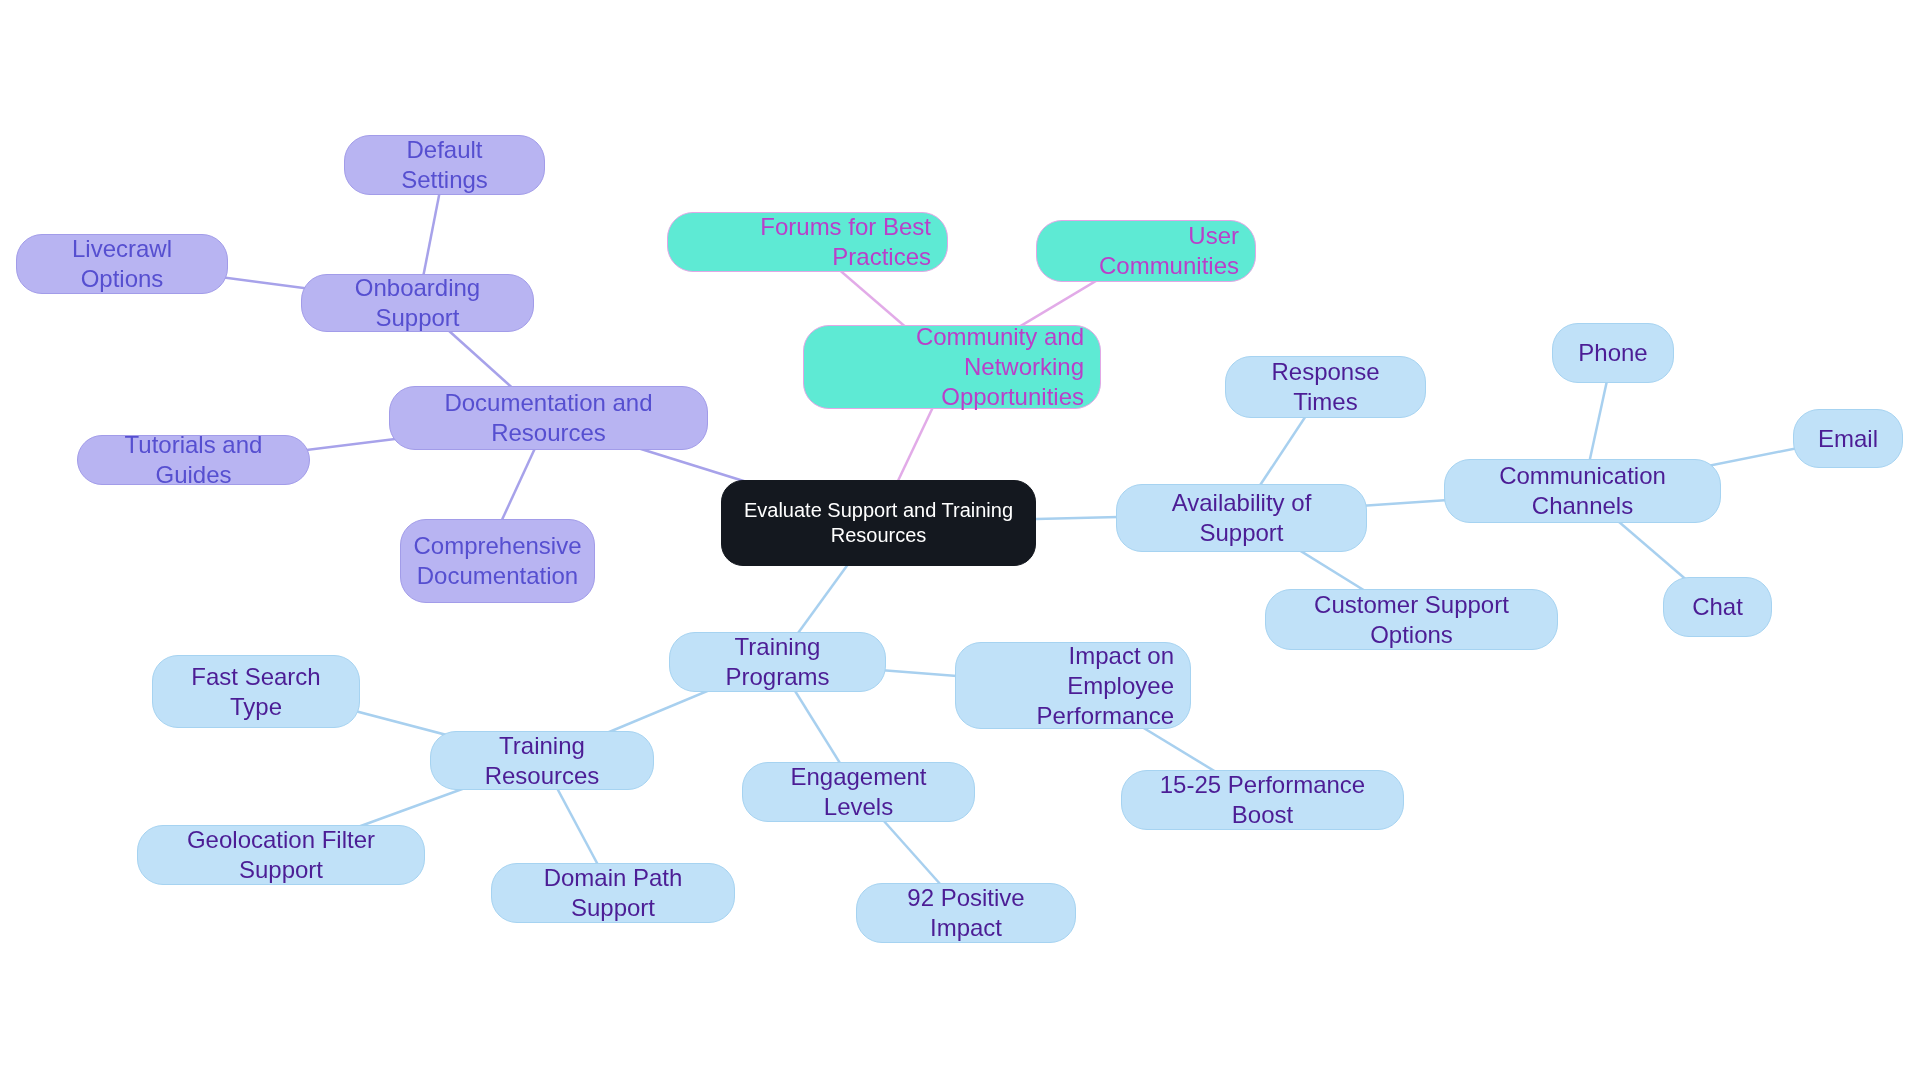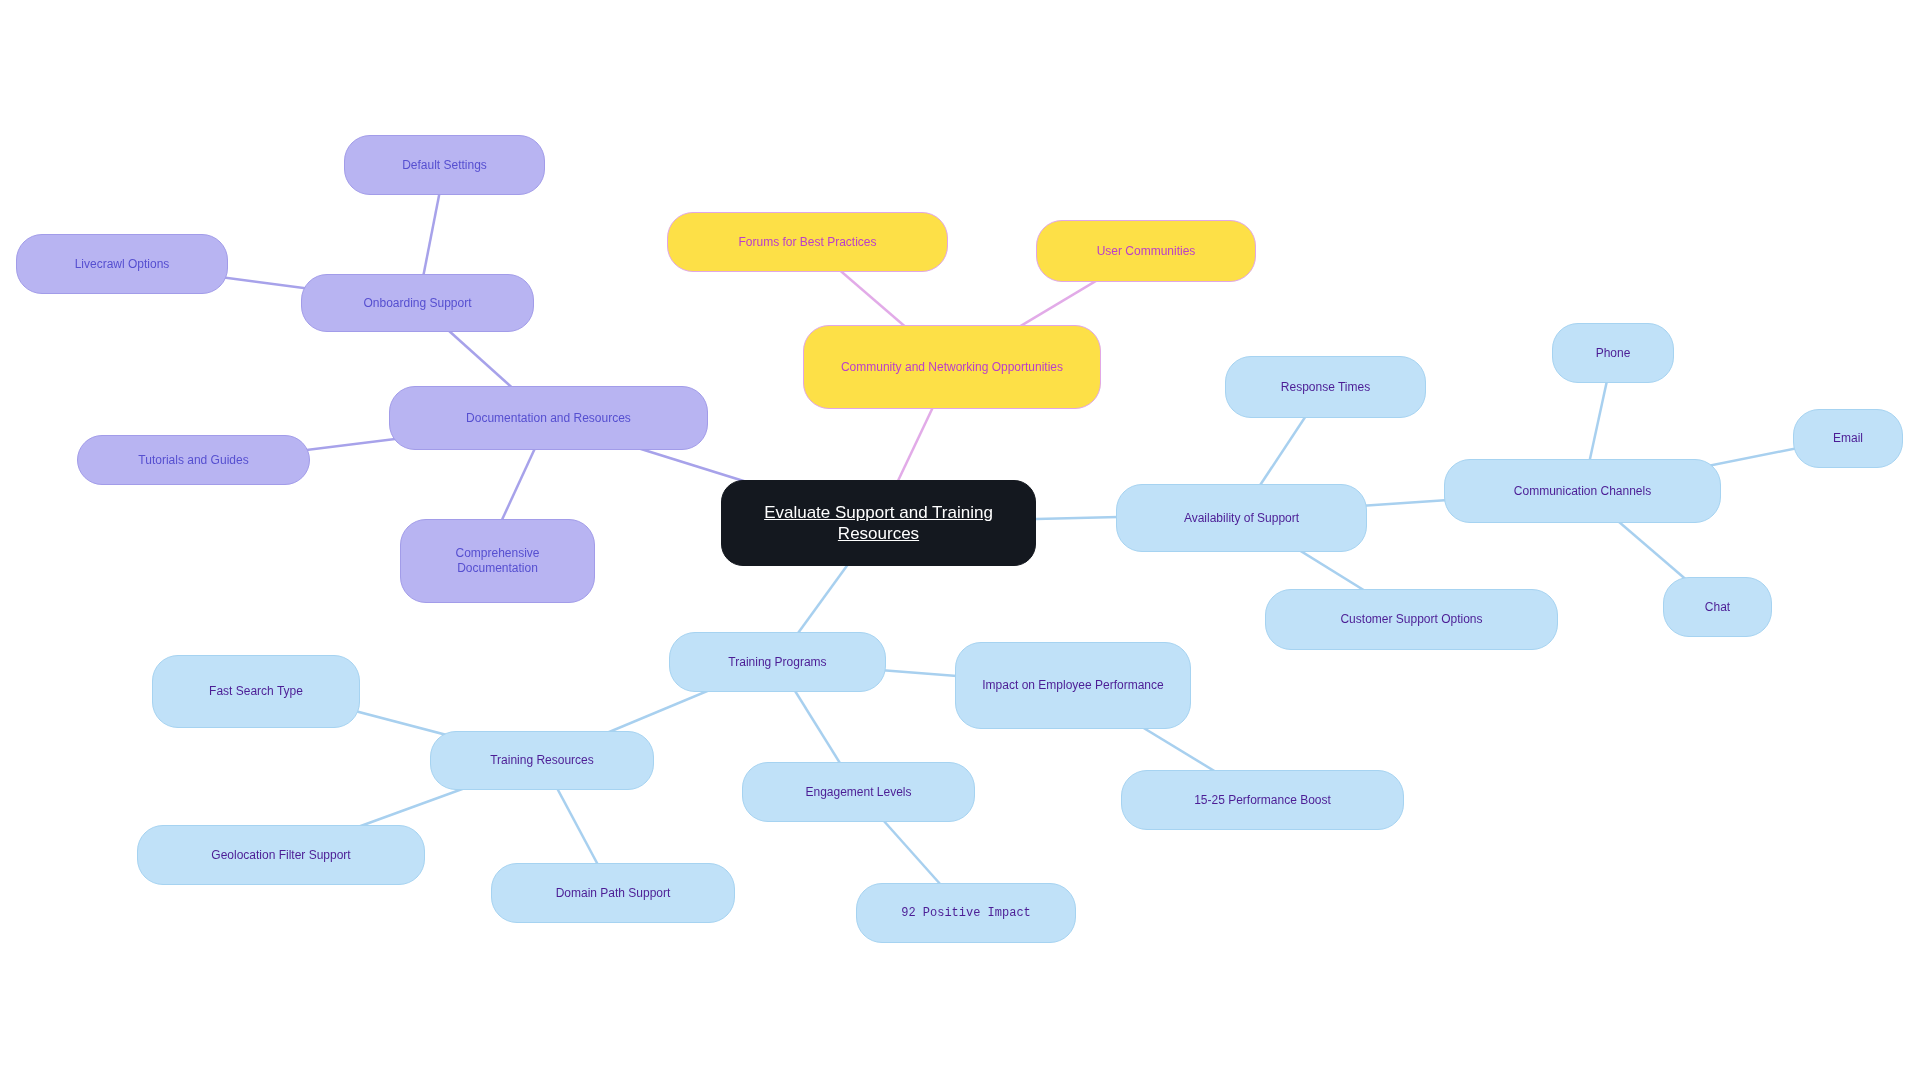--- a/index.html
+++ b/index.html
@@ -27,42 +27,42 @@
   .node {
     position: absolute;
     z-index: 2;
     display: flex;
     align-items: center;
     justify-content: center;
     text-align: center;
     box-sizing: border-box;
     border-radius: 26px;
     padding: 6px 16px;
-    font-size: 12px;
+    font-size: 24px;
     line-height: 1.25;
     cursor: pointer;
     user-select: none;
   }
   .node.central {
     background: #14181f;
     color: #ffffff;
     border: 1.5px solid #14181f;
     border-radius: 22px;
-    font-size: 17px;
-    text-decoration: underline;
+    font-size: 20px;
   }
   .node.purple {
     background: #b8b4f2;
     border: 1.5px solid #a29ce9;
     color: #564fd0;
   }
   .node.pink {
-    background: #fde047;
+    background: #5eead4;
     border: 1.5px solid #e1a7e6;
     color: #ba3fc9;
+    text-align: right;
   }
   .node.blue {
     background: #c0e1f8;
     border: 1.5px solid #a6d3f1;
     color: #4c1d95;
   }
 </style>
 </head>
 <body>
 
@@ -143,15 +143,15 @@
   <div class="node blue" style="left:137px; top:825px; width:288px; height:60px;">Geolocation Filter Support</div>
 
   <div class="node blue" style="left:491px; top:863px; width:244px; height:60px;">Domain Path Support</div>
 
   <div class="node blue" style="left:955px; top:642px; width:236px; height:87px;text-align:right;">Impact on Employee Performance</div>
 
   <div class="node blue" style="left:742px; top:762px; width:233px; height:60px;">Engagement Levels</div>
 
   <div class="node blue" style="left:1121px; top:770px; width:283px; height:60px;">15-25 Performance Boost</div>
 
-  <div class="node blue" style="left:856px; top:883px; width:220px; height:60px;font-family:Liberation Mono, monospace;">92 Positive Impact</div>
+  <div class="node blue" style="left:856px; top:883px; width:220px; height:60px;">92 Positive Impact</div>
 
 </div>
 
 </body></html>

